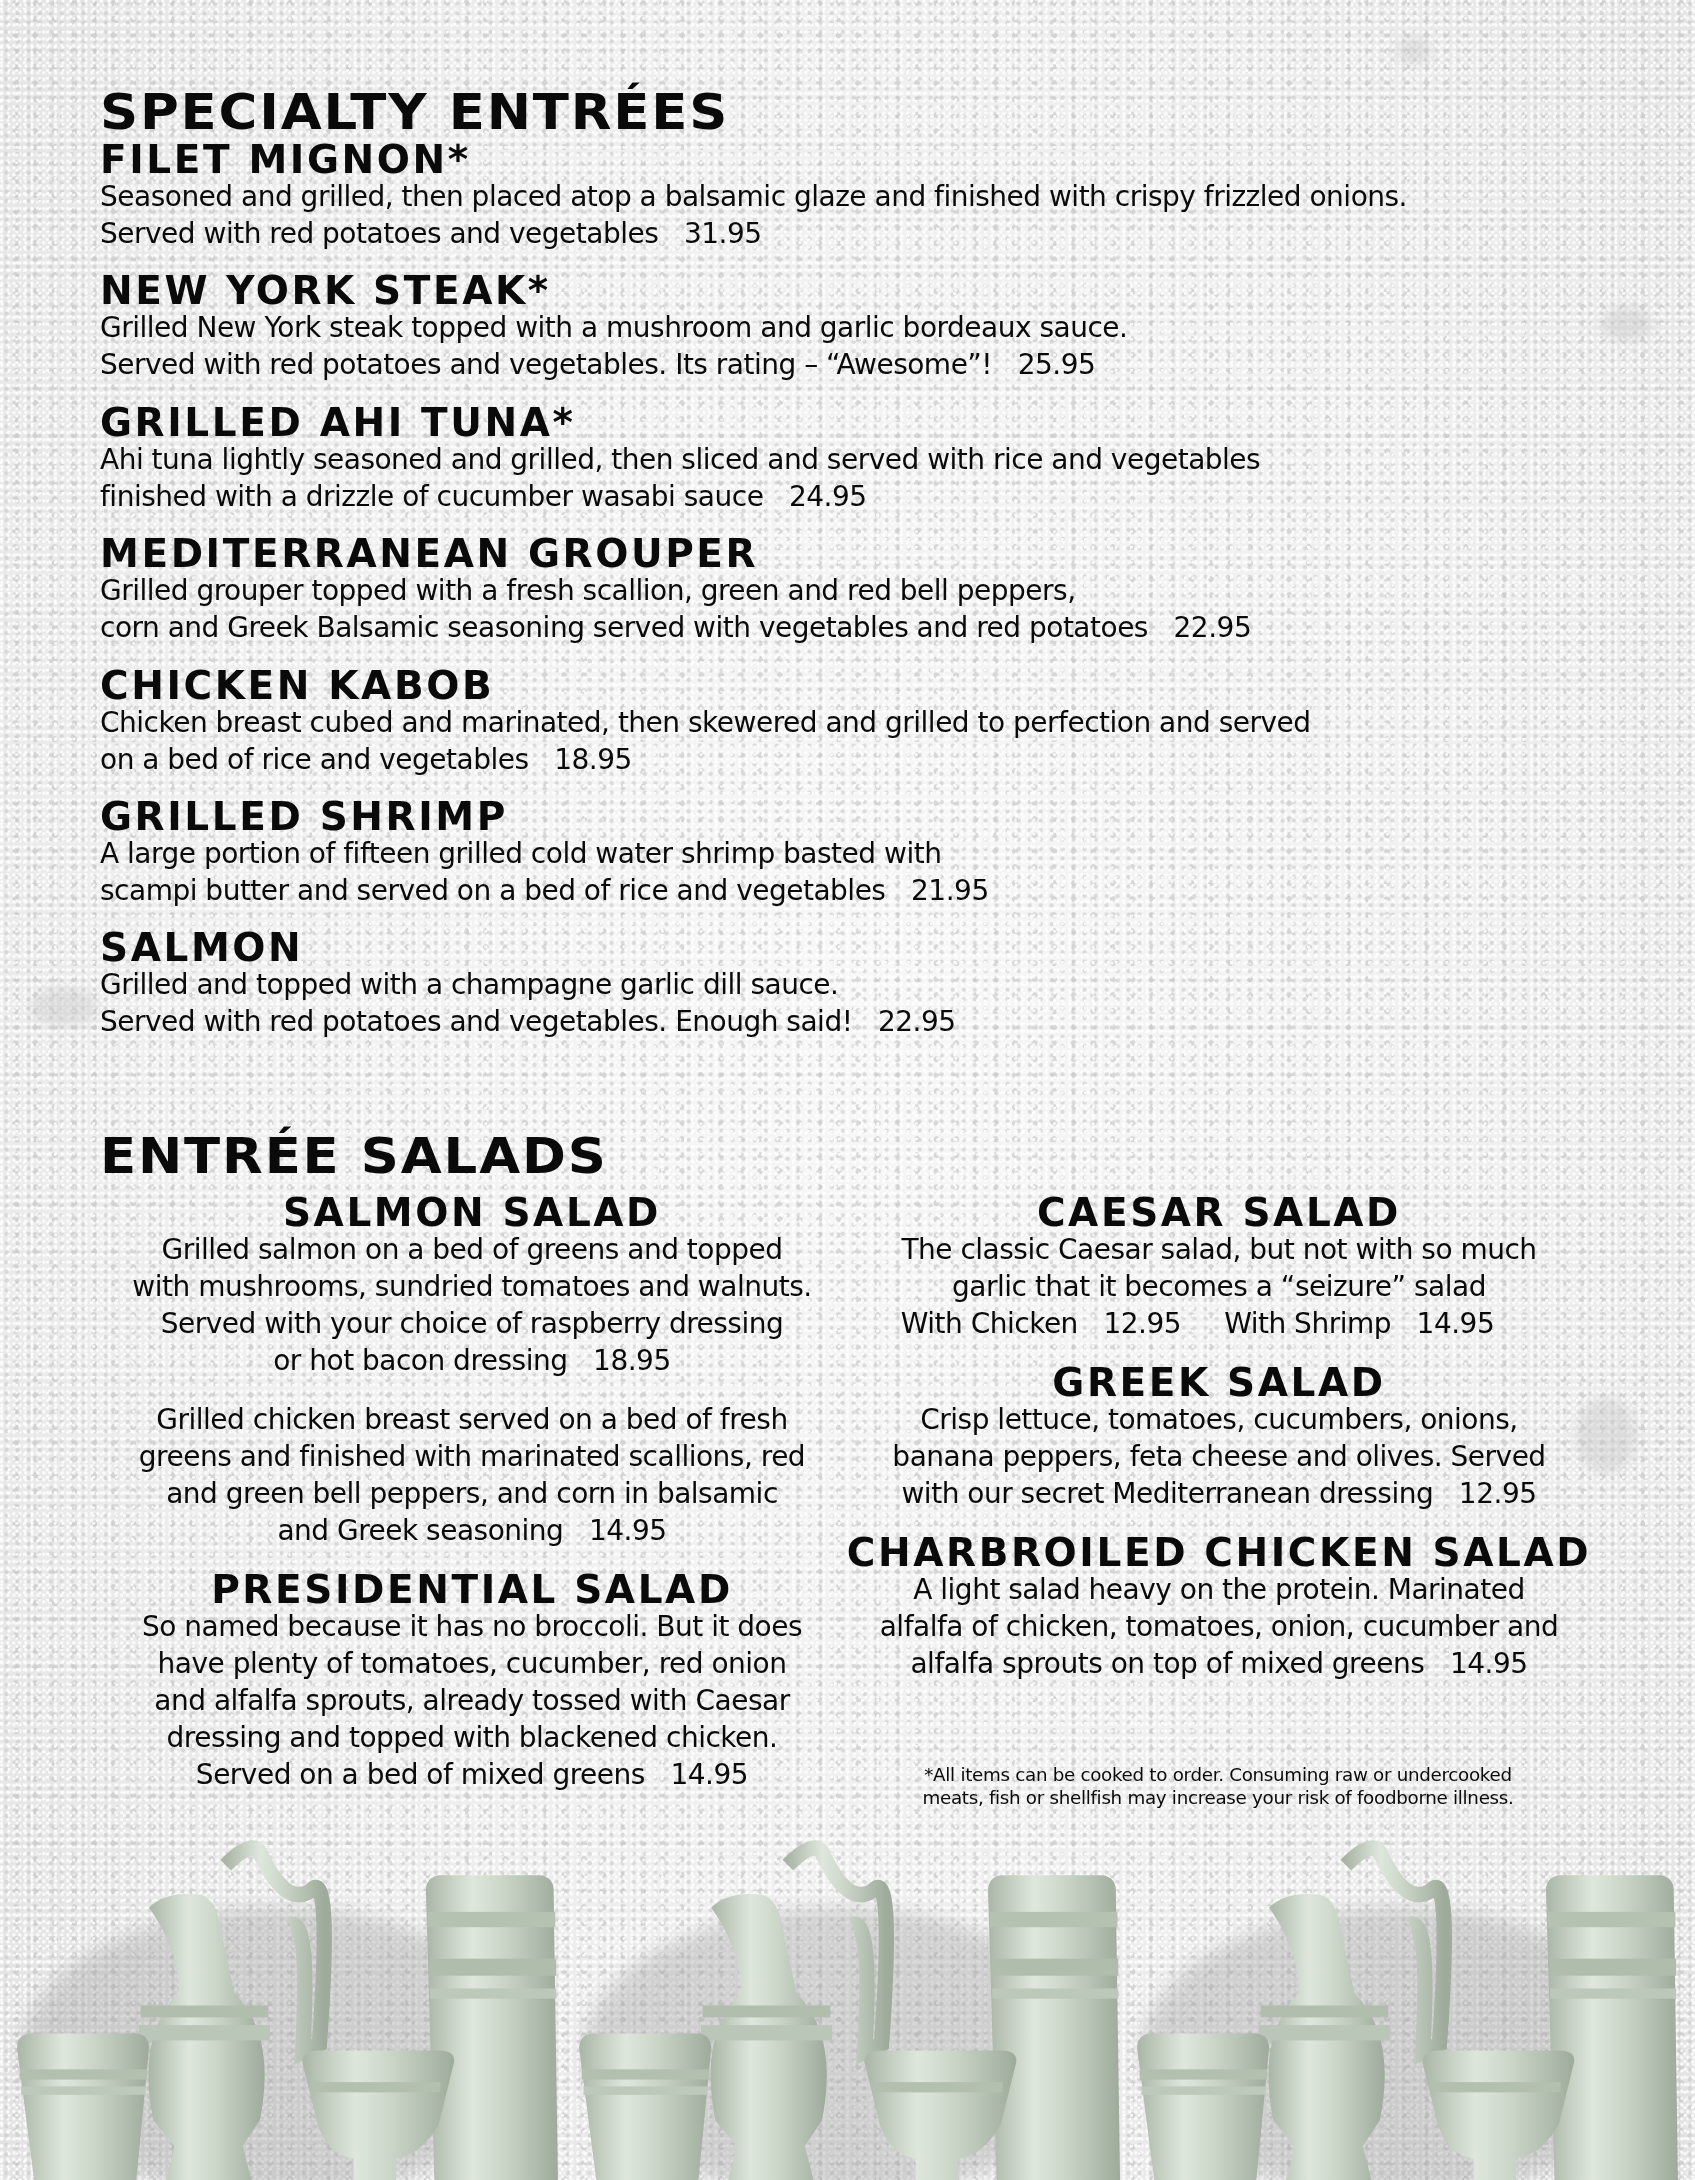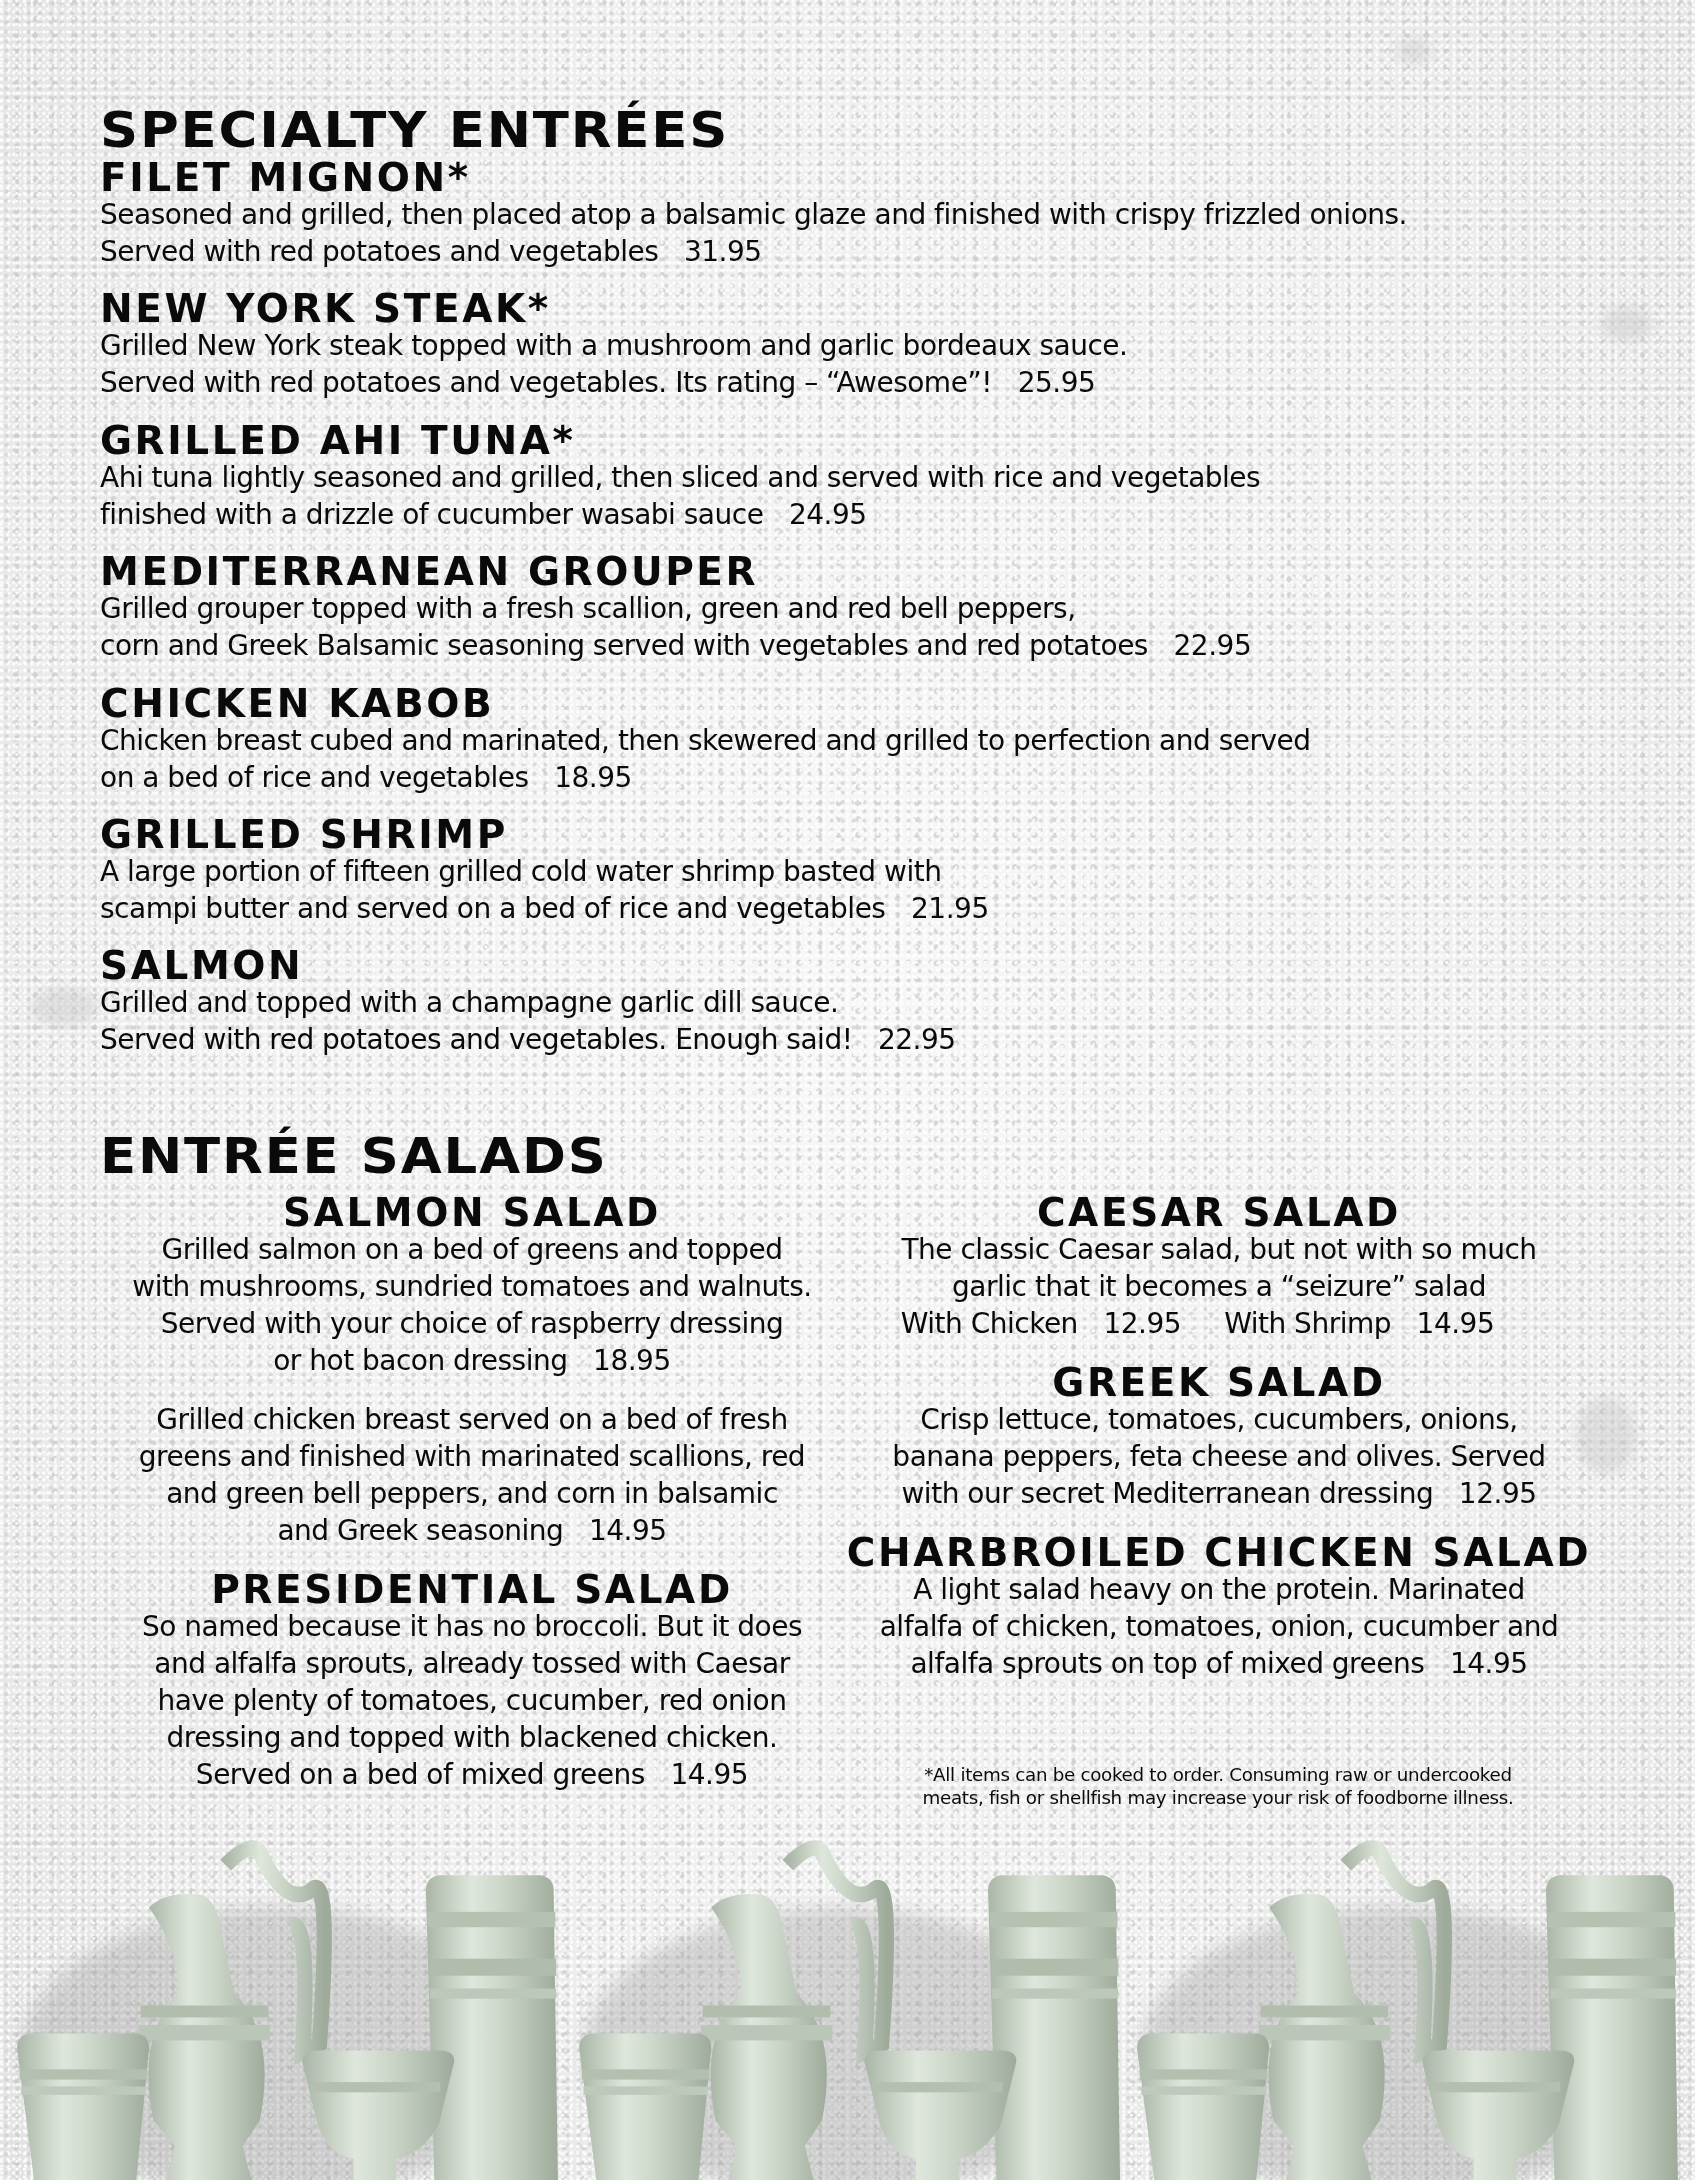--- a/index.html
+++ b/index.html
@@ -11,21 +11,21 @@
     background-image:
       radial-gradient(circle at 12% 8%, rgba(255,255,255,0.9) 0 1.7px, transparent 2.6px),
       radial-gradient(circle at 60% 40%, rgba(200,200,200,0.6) 0 1.7px, transparent 2.6px),
       radial-gradient(circle at 30% 70%, rgba(255,255,255,0.8) 0 1.3px, transparent 2.1px),
       radial-gradient(circle at 80% 20%, rgba(190,190,190,0.55) 0 2.6px, transparent 3.4px),
       radial-gradient(ellipse at 50% 45%, #f7f7f7 0%, #efefef 55%, #e2e2e2 100%);
     background-size: 7.7px 7.7px, 11px 9.4px, 6px 6.8px, 19.6px 16px, 100% 100%;
   }
   .paper-blotch { position: absolute; border-radius: 50%; background: rgba(200,200,200,0.45); filter: blur(5.1px); }
 
-  .page { position: absolute; left: 100px; top: 103px; width: 1516px; }
+  .page { position: absolute; left: 100px; top: 85px; width: 1516px; }
 
   .section-title {
     font-family: "DejaVu Sans", sans-serif;
     font-weight: bold; font-size: 49px; letter-spacing: 1.7px;
     margin: 0; line-height: 56px; transform: scaleX(1.08); transform-origin: left;
   }
   .section-sub { font-size: 28px; line-height: 34px; margin: 0 0 12px 0; letter-spacing: -0.4px; }
 
   .item { margin-bottom: 20.4px; }
   .item-title {
@@ -119,22 +119,22 @@
       <div class="item">
         <p class="item-desc">Grilled chicken breast served on a bed of fresh</p>
         <p class="item-desc">greens and finished with marinated scallions, red</p>
         <p class="item-desc">and green bell peppers, and corn in balsamic</p>
         <p class="item-desc"><span>and Greek seasoning</span><span class="price">14.95</span></p>
       </div>
 
       <div class="item">
         <h2 class="item-title">PRESIDENTIAL SALAD</h2>
         <p class="item-desc">So named because it has no broccoli. But it does</p>
+        <p class="item-desc">have plenty of tomatoes, cucumber, red onion</p>
         <p class="item-desc">and alfalfa sprouts, already tossed with Caesar</p>
-        <p class="item-desc">have plenty of tomatoes, cucumber, red onion</p>
         <p class="item-desc">dressing and topped with blackened chicken.</p>
         <p class="item-desc"><span>Served on a bed of mixed greens</span><span class="price">14.95</span></p>
       </div>
     </div>
 
     <div class="col-right">
       <div class="item">
         <h2 class="item-title">CAESAR SALAD</h2>
         <p class="item-desc">The classic Caesar salad, but not with so much</p>
         <p class="item-desc">garlic that it becomes a “seizure” salad</p>

